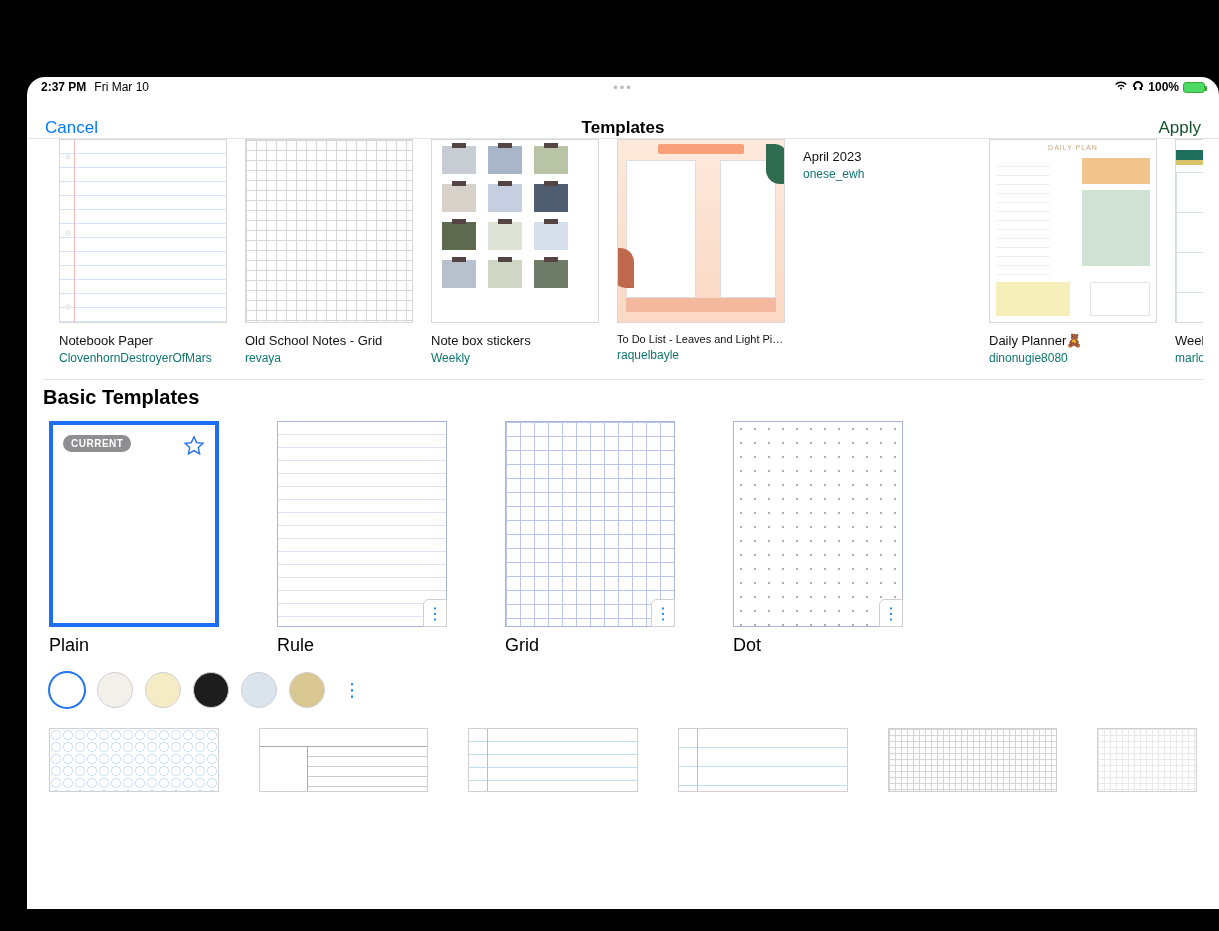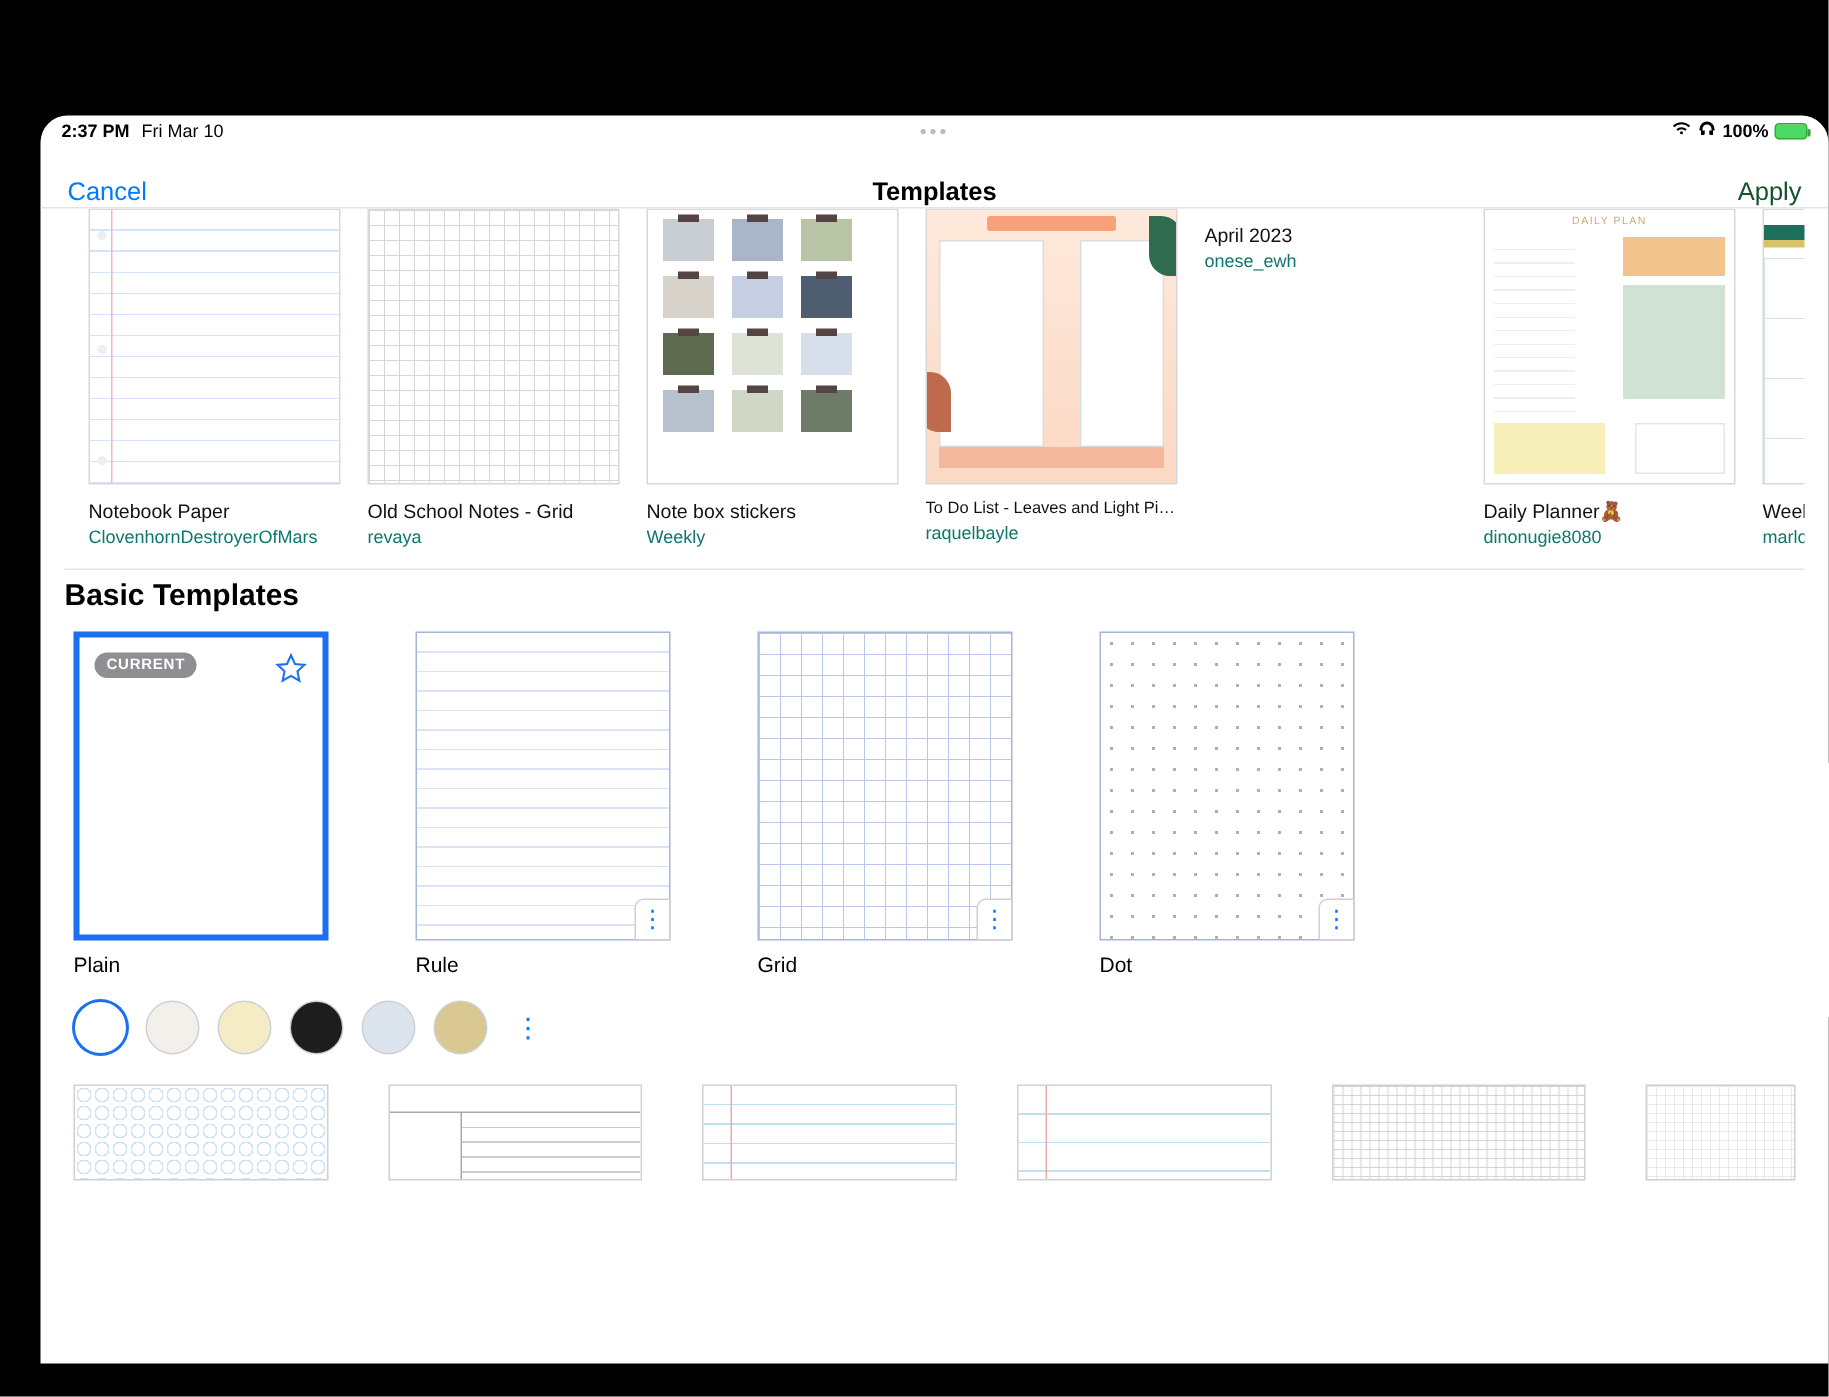--- a/index.html
+++ b/index.html
@@ -41,21 +41,21 @@
 
 
 .section-title { font-size: 20px; font-weight: 700; padding: 6px 16px 12px; }
 .basic-row { display: flex; gap: 40px; padding: 0 22px; }
 .btemplate { width: 188px; }
 .bthumb { width: 170px; height: 206px; border: 1px solid #a8b4d8; background: #fff; position: relative; }
 .bthumb.selected { border: 4px solid #1d6ff2; }
 .bthumb .badge { position: absolute; top: 10px; left: 10px; background: #8e8e93; color: #fff; font-size: 10px; font-weight: 700; letter-spacing: .5px; border-radius: 10px; padding: 3px 8px; }
 .bthumb .star { position: absolute; top: 10px; right: 10px; color: #1d6ff2; }
 .bthumb .morebtn { position: absolute; right: -1px; bottom: -1px; width: 24px; height: 28px; background: #fff; border: 1px solid #d0d0d4; border-radius: 6px 0 0 0; display: flex; align-items: center; justify-content: center; color: #007aff; font-size: 16px; }
-.bname { font-size: 14px; margin-top: 8px; }
+.bname { font-size: 18px; margin-top: 8px; }
 
 
 .colorrow { display: flex; gap: 12px; padding: 16px 22px 8px; align-items: center; }
 .cdot { width: 36px; height: 36px; border-radius: 50%; border: 1px solid #d0d0d4; }
 .cdot.selected { box-shadow: 0 0 0 1px #1d6ff2, inset 0 0 0 3px #fff; border: 1px solid #1d6ff2; }
 .moreicon { color: #007aff; font-size: 18px; margin-left: 6px; }
 
 
 .edu-row { display: flex; gap: 40px; padding: 12px 22px 0; }
 .edu-item { width: 170px; height: 64px; border: 1px solid #d0d0d4; background: #fff; overflow: hidden; position: relative; }

